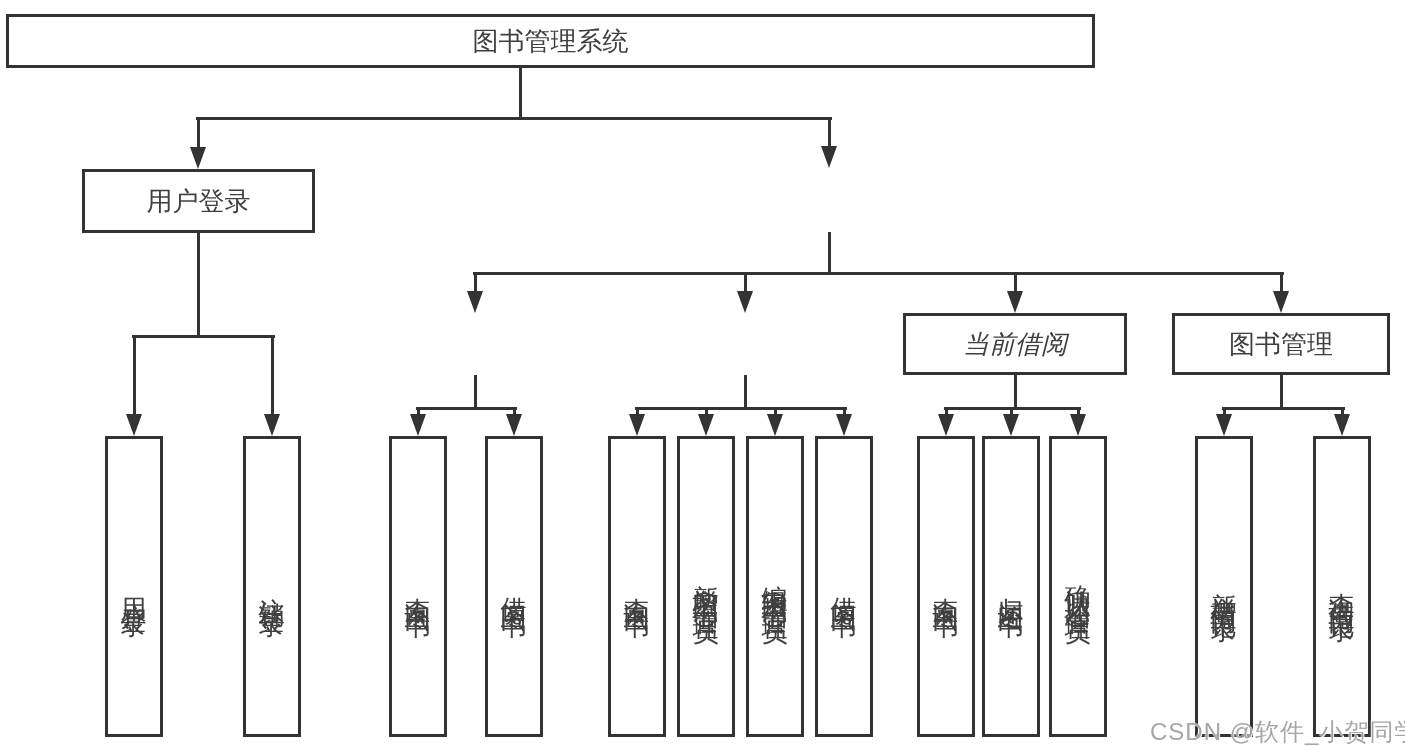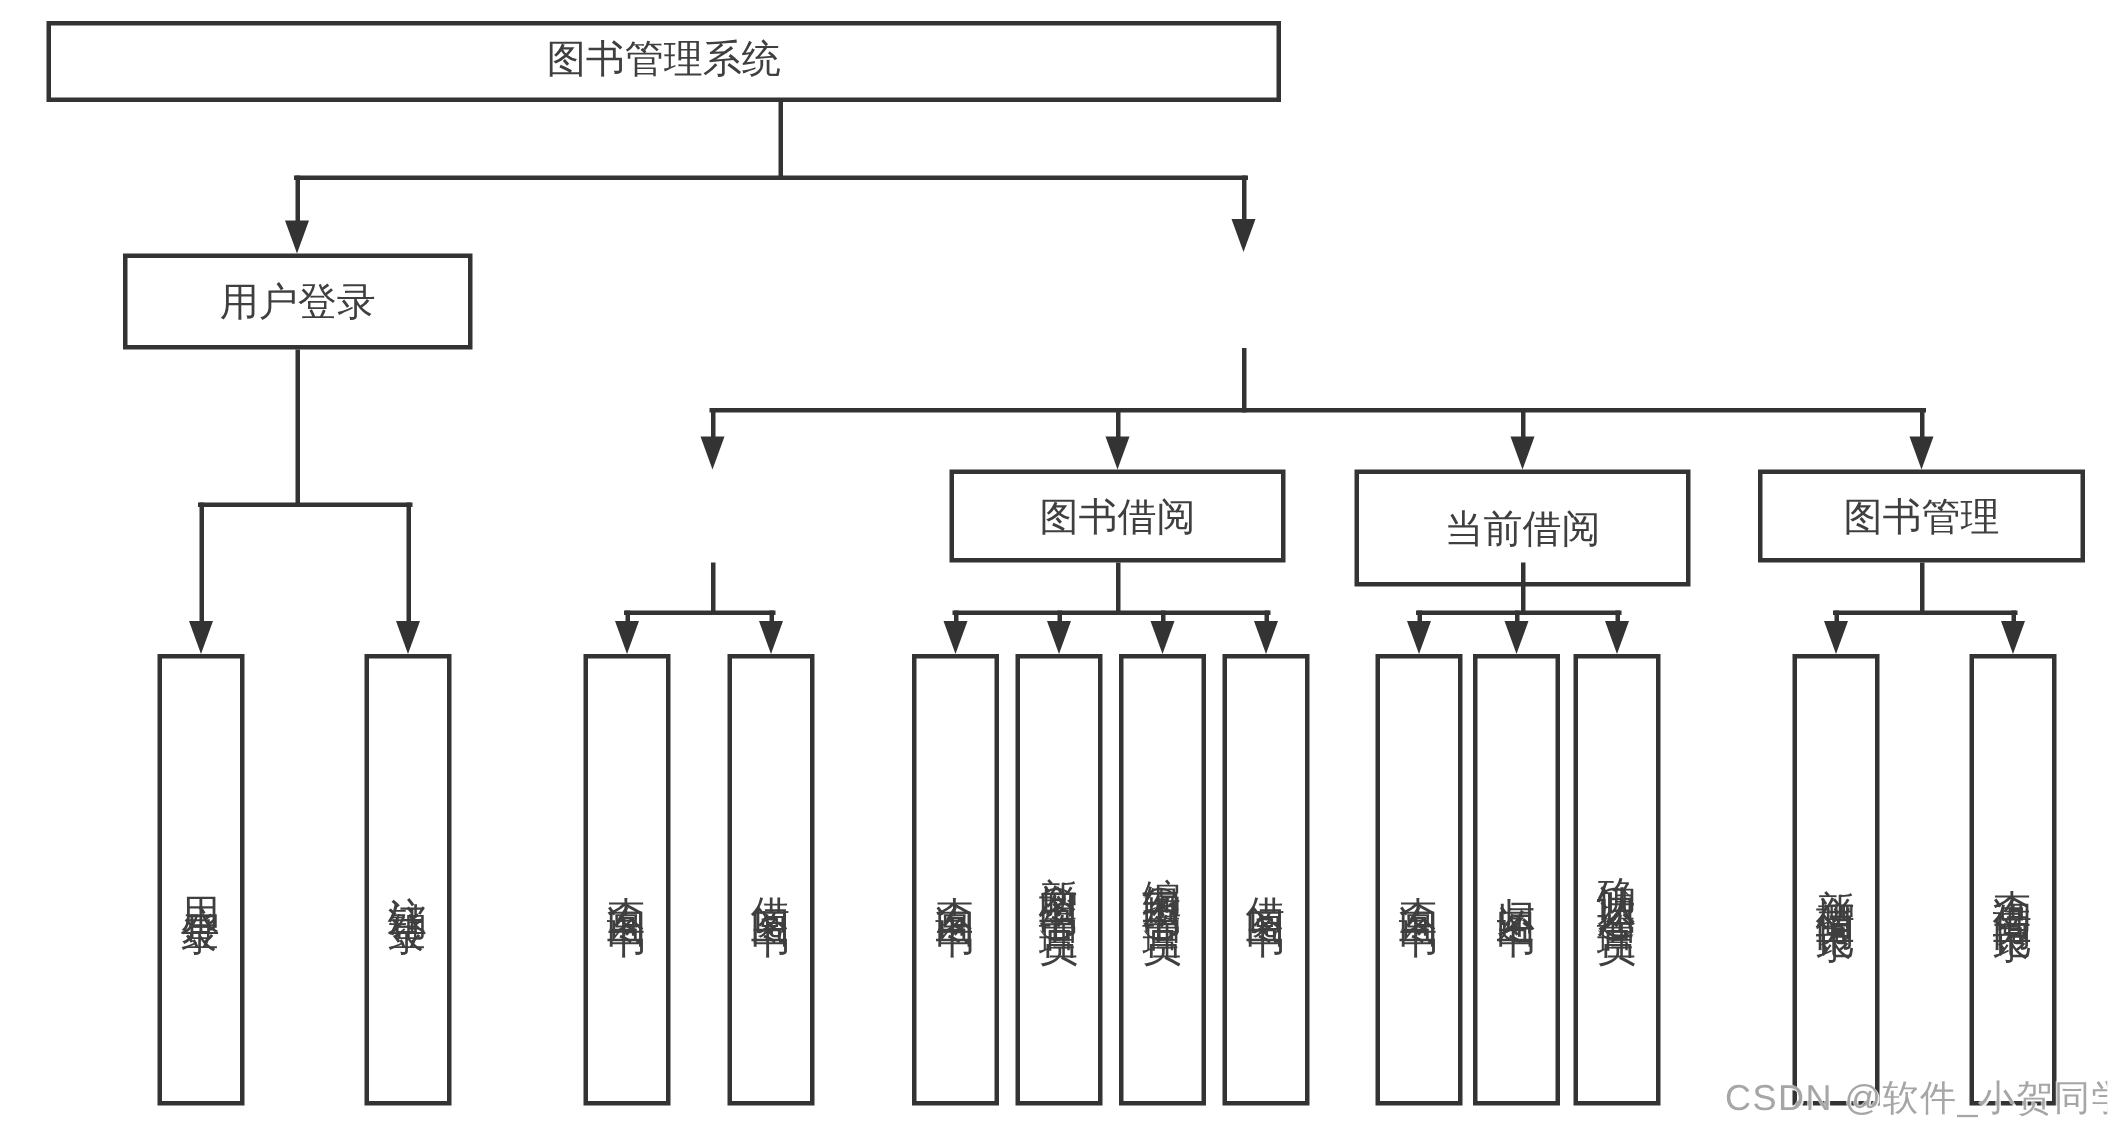--- a/index.html
+++ b/index.html
@@ -58,32 +58,29 @@
     z-index: 5;
     text-shadow: 1px 1px 0 rgba(255,255,255,0.9), -1px -1px 0 rgba(255,255,255,0.6);
     white-space: nowrap;
   }
 </style>
 </head>
 <body>
 
 <div id="canvas">
 
-  <div class="box" style="left:31px; top:14px; width:823px; height:54px;font-family:Liberation Mono, monospace;">
+  <div class="box" style="left:6px; top:14px; width:1089px; height:54px;">
     <span>图书管理系统</span>
   </div>
 
   <div class="box" style="left:82px; top:169px; width:233px; height:64px;">
     <span>用户登录</span>
   </div>
 
-  <div class="box" style="left:633px; top:313px; width:224px; height:62px;">
-    <span>图书借阅</span>
-  </div>
-  <div class="box" style="left:903px; top:313px; width:224px; height:78px;">
+  <div class="box" style="left:903px; top:313px; width:224px; height:62px;font-style:italic;">
     <span>当前借阅</span>
   </div>
   <div class="box" style="left:1172px; top:313px; width:218px; height:62px;">
     <span>图书管理</span>
   </div>
 
   <div class="box" style="left:105px; top:436px; width:58px; height:301px;">
     <span class="vtext">用户登录</span>
   </div>
   <div class="box" style="left:243px; top:436px; width:58px; height:301px;">

